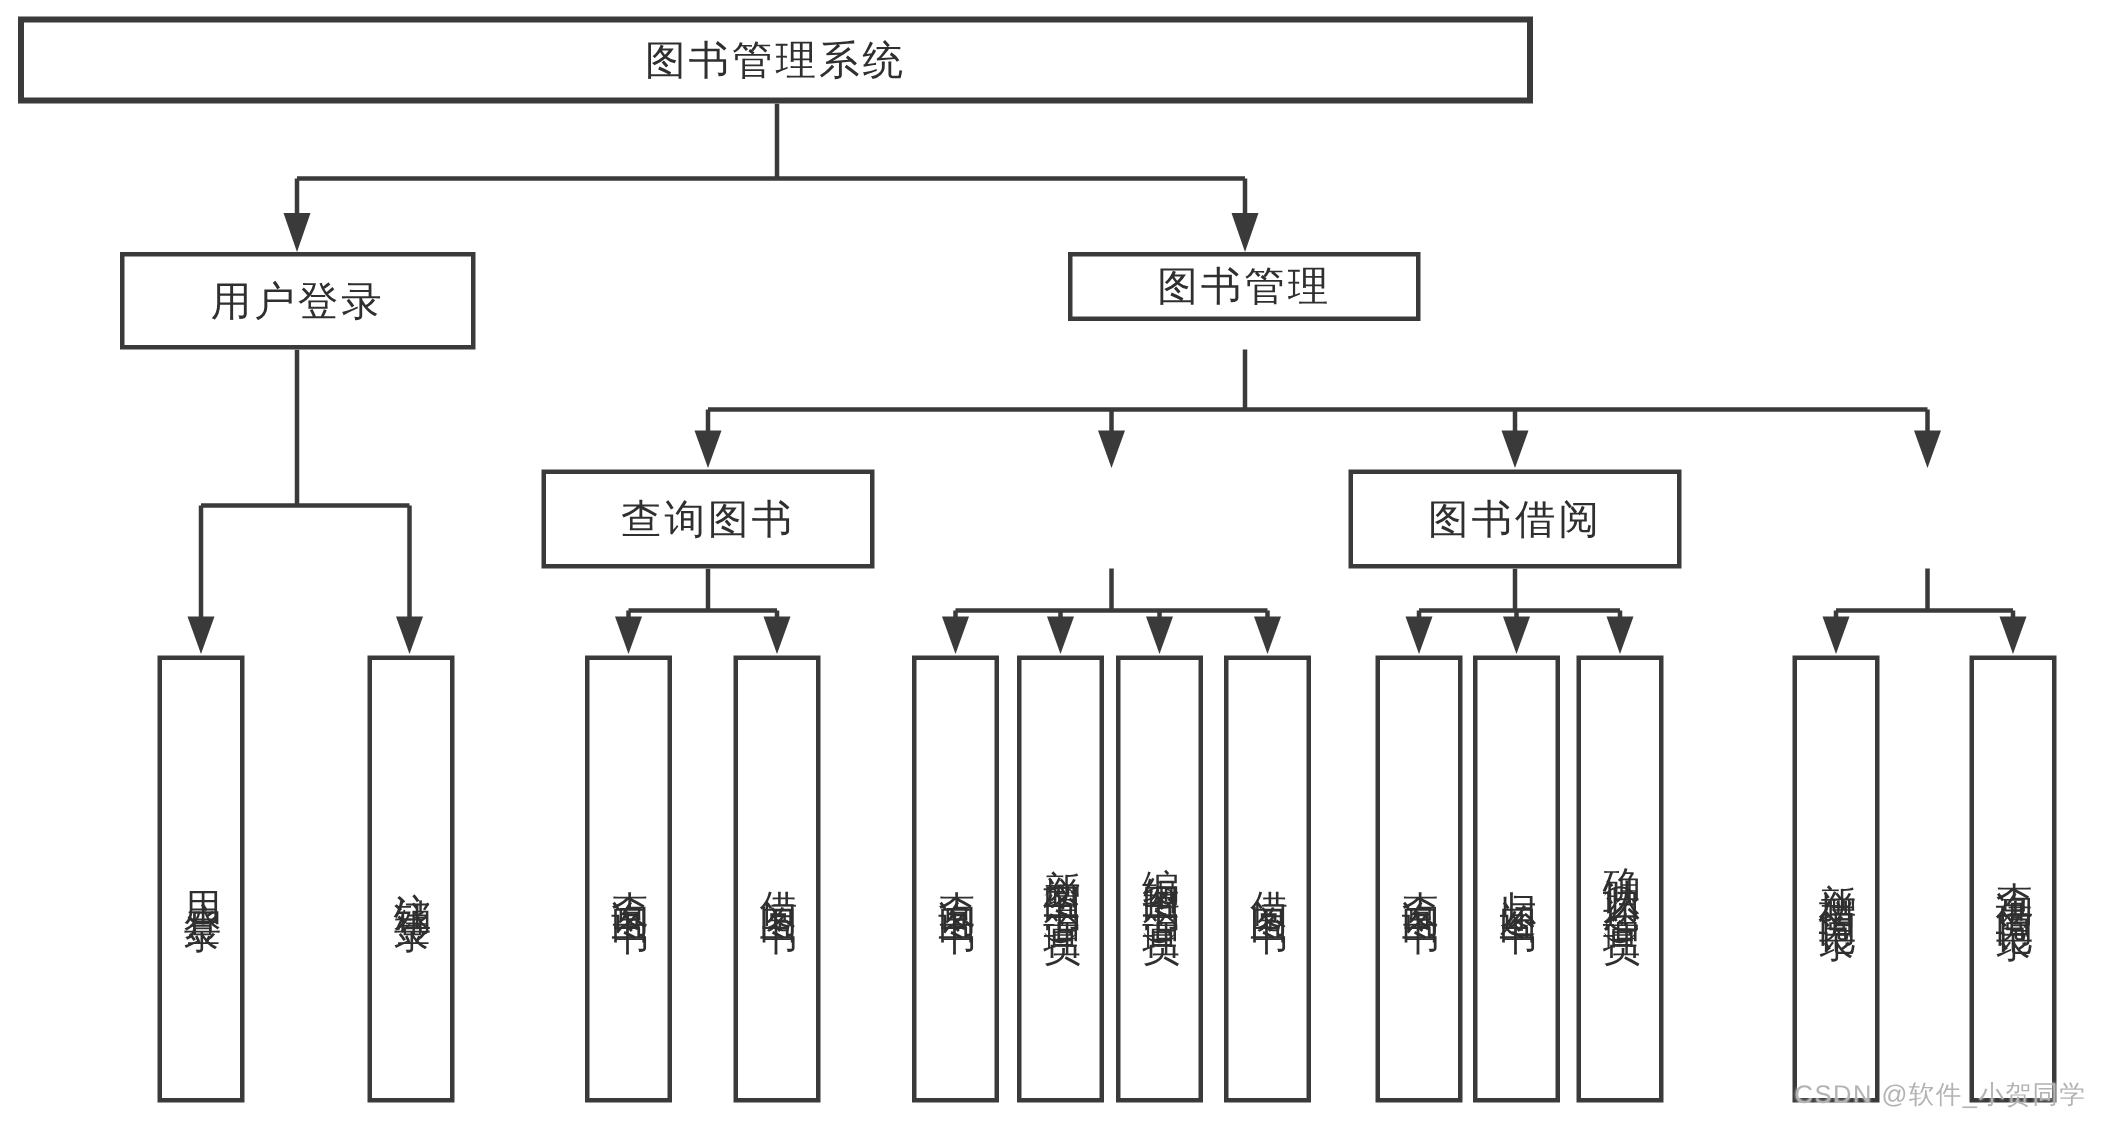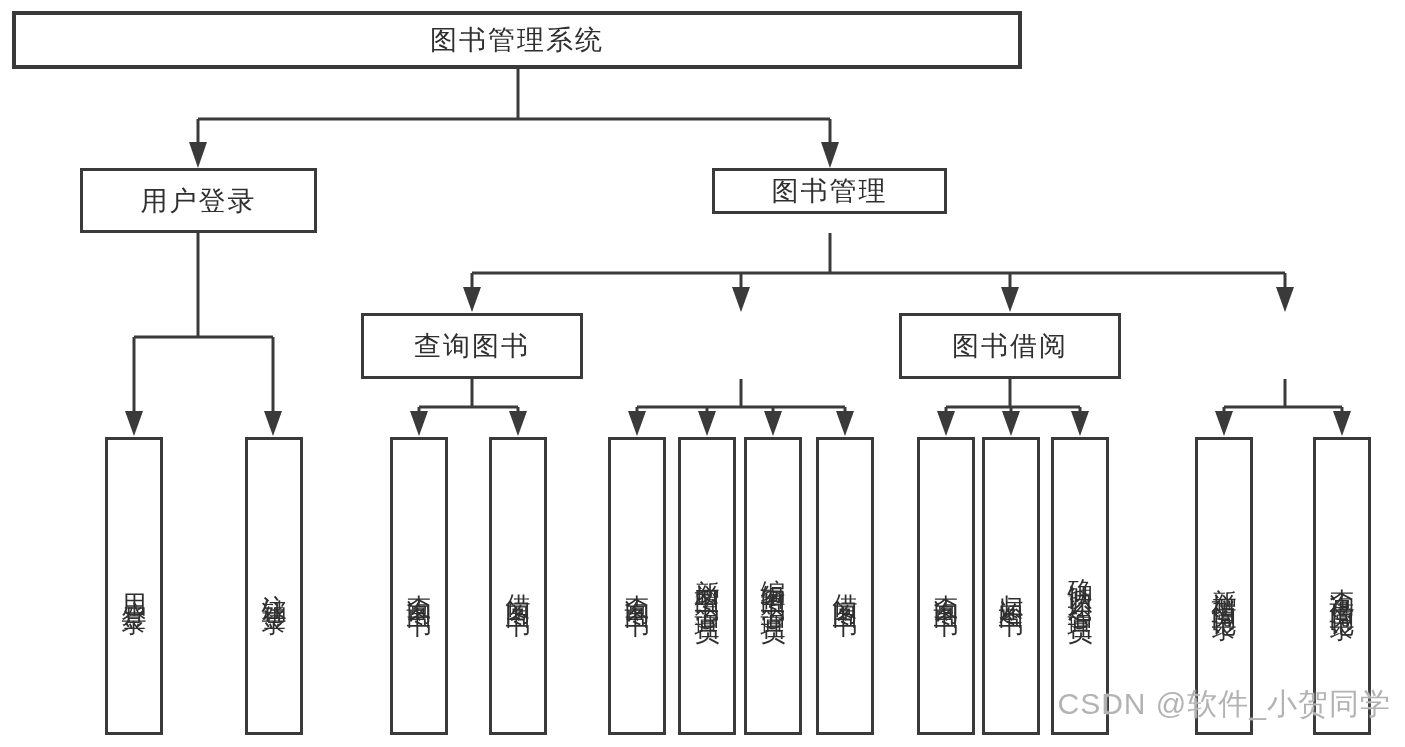--- a/index.html
+++ b/index.html
@@ -34,22 +34,22 @@
   .node-v{font-size:25px;}
   .node-v .vlabel{
     writing-mode:vertical-rl;
     text-orientation:mixed;
     letter-spacing:6px;
     line-height:1;
     max-height:288px;
   }
   .watermark{
     position:absolute;
-    right:14px;bottom:22px;
-    font-size:30px;
+    right:14px;bottom:6px;
+    font-size:17px;
     color:var(--watermark);
     letter-spacing:1px;
     text-shadow:0 0 2px #ffffff;
     z-index:5;
     white-space:nowrap;
     margin-top:22px;
   }
 </style>
 </head>
 <body>

